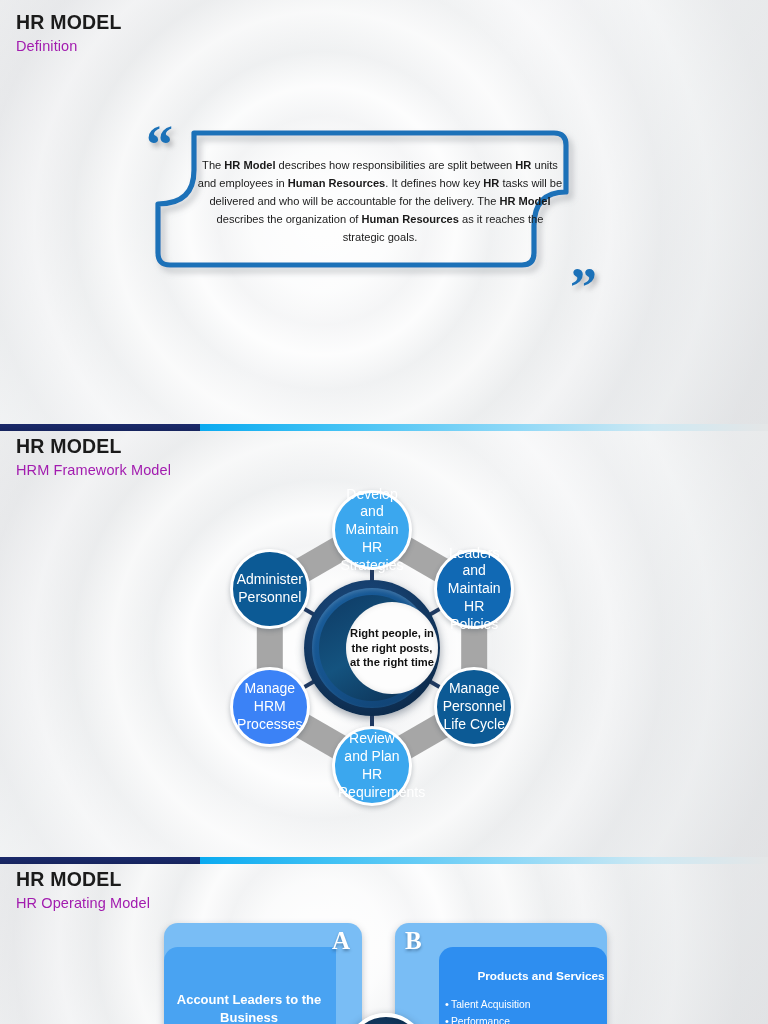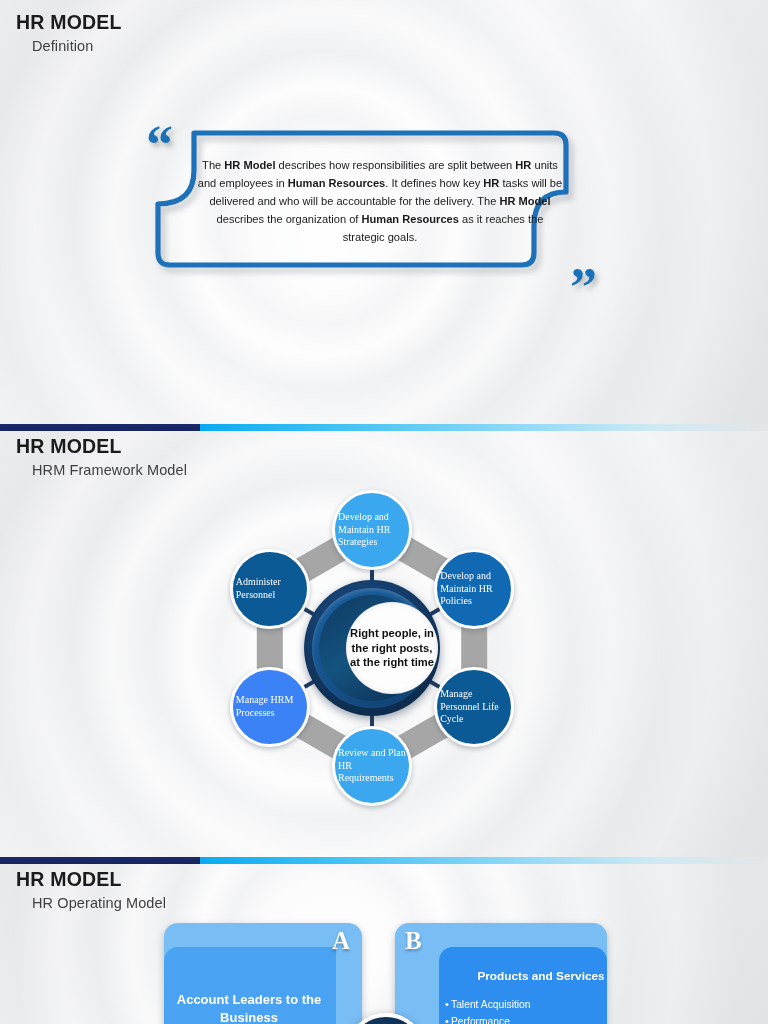--- a/index.html
+++ b/index.html
@@ -20,21 +20,21 @@
       radial-gradient(circle at 42% 52%, rgba(255,255,255,.95) 0%, rgba(255,255,255,.72) 14%, rgba(246,246,247,.55) 21%, rgba(255,255,255,.80) 27%, rgba(240,241,242,.45) 34%, rgba(253,253,253,.72) 42%, rgba(238,239,240,.40) 50%, rgba(250,250,251,.60) 58%, rgba(235,236,238,.40) 68%, rgba(246,247,248,.45) 78%, rgba(228,229,231,.45) 92%),
       linear-gradient(128deg, #e2e3e5 0%, #eef0f1 30%, #f6f7f8 50%, #eceeef 70%, #dfe1e3 100%);
   }
 
   
   .slide-head { position:absolute; left:16px; top:12px; z-index:6; }
   .slide-title {
     font-size:19.5px; font-weight:bold; letter-spacing:.2px;
     color:#1b1b1b; line-height:1.08;
   }
-  .slide-sub { font-size:14.5px; color:#404040; margin-top:5px; letter-spacing:.1px;margin-left:16px; }
+  .slide-sub { font-size:14.5px; color:#a21caf; margin-top:5px; letter-spacing:.1px; }
 
   .topbar { position:absolute; left:0; top:0; width:768px; height:7px; z-index:7; display:flex; }
   .topbar .navy { width:200px; height:100%;
       background:linear-gradient(180deg,#1b2a6b 0%,#16245e 100%); }
   .topbar .cyan { flex:1; height:100%;
       background:linear-gradient(90deg,#0aaaf0 0%,#3dc0f4 22%,#8ed8f7 55%,#cfe9f3 80%,#e4e6e7 100%); }
 
   
   #slide1 { top:0; height:424px; }
 
@@ -61,24 +61,23 @@
   
   #slide2 { top:424px; height:433px; }
 
   .hex-stage { position:absolute; left:200px; top:36px; width:368px; height:380px; }
   .hex-stage svg { position:absolute; left:0; top:0; }
 
   .node {
     position:absolute; border-radius:50%;
     border:3px solid #ffffff;
     display:flex; align-items:center; justify-content:center;
-    color:#fff; font-size:10px; line-height:1.27;
+    text-align:center; color:#fff; font-size:14px; line-height:1.27;
     box-shadow:0 2px 5px rgba(60,70,85,.32);
     padding:3px;
-    font-family:Liberation Serif, serif;
   }
   .node span { display:block; width:100%; }
 
   .center-node {
     position:absolute; border-radius:50%;
     display:flex; align-items:center; justify-content:center;
     text-align:center;
     font-size:11.2px; font-weight:bold; line-height:1.3; color:#111;margin-left:20px;
   }
   .center-ring {
@@ -193,21 +192,21 @@
             <line x1="172" y1="254" x2="172" y2="268" stroke="#1f3a63" stroke-width="4"></line>
             <line x1="114.84232335022705" y1="221" x2="102.71796769724489" y2="228" stroke="#1f3a63" stroke-width="4"></line>
             <line x1="114.84232335022705" y1="155" x2="102.71796769724489" y2="148" stroke="#1f3a63" stroke-width="4"></line>
           </g>
       </svg>
       <div id="hexNodes">
           <div class="node" style="left: 132px; top: 30px; height: 80px; width: 80px; background: rgb(59, 167, 238);">
             <span>Develop and Maintain HR Strategies</span>
           </div>
           <div class="node" style="left: 234.191px; top: 89px; height: 80px; width: 80px; background: rgb(17, 105, 180);">
-            <span>Develop and Maintain HR Policies</span>
+            <span>Leaders and Maintain HR Policies</span>
           </div>
           <div class="node" style="left: 234.191px; top: 207px; height: 80px; width: 80px; background: rgb(12, 90, 149);">
             <span>Manage Personnel Life Cycle</span>
           </div>
           <div class="node" style="left: 132px; top: 266px; height: 80px; width: 80px; background: rgb(59, 167, 238);">
             <span>Review and Plan HR Requirements</span>
           </div>
           <div class="node" style="left: 29.809px; top: 207px; height: 80px; width: 80px; background: #3b82f6;">
             <span>Manage HRM Processes</span>
           </div>

